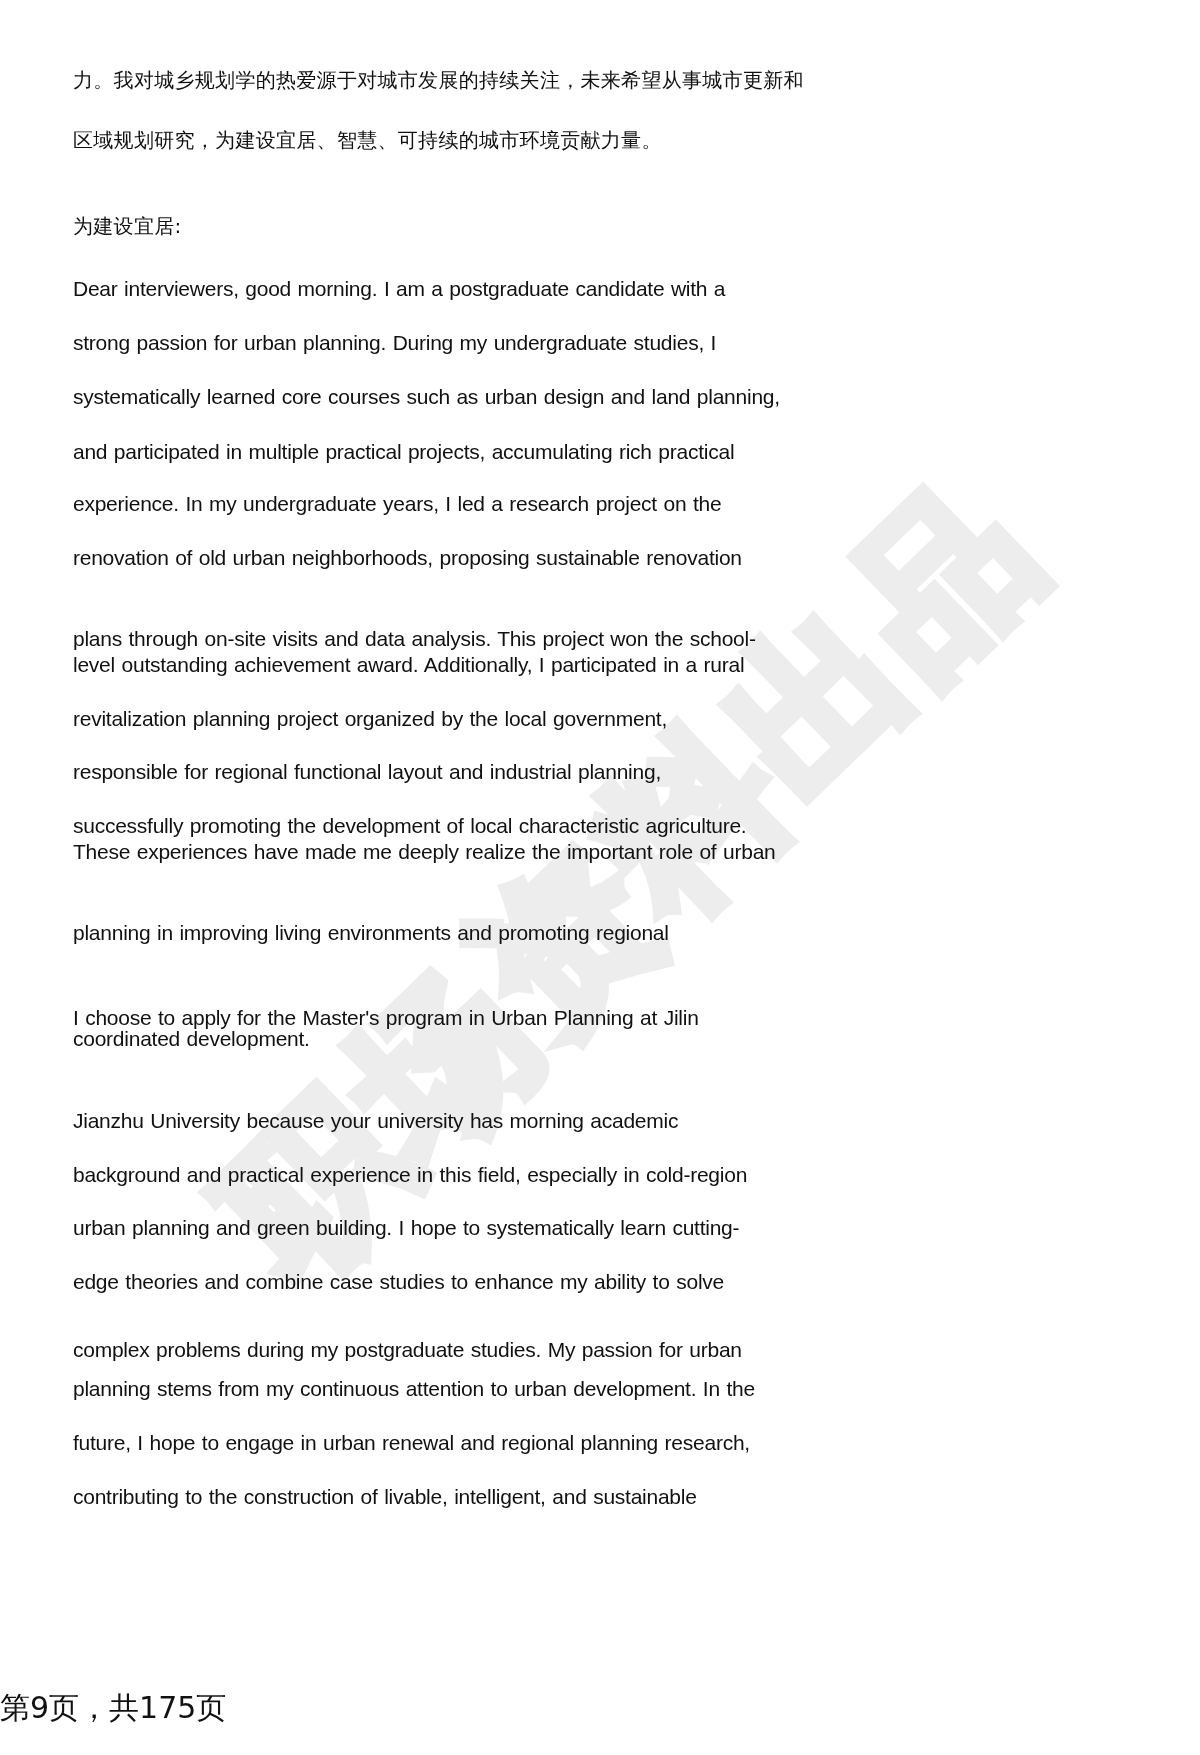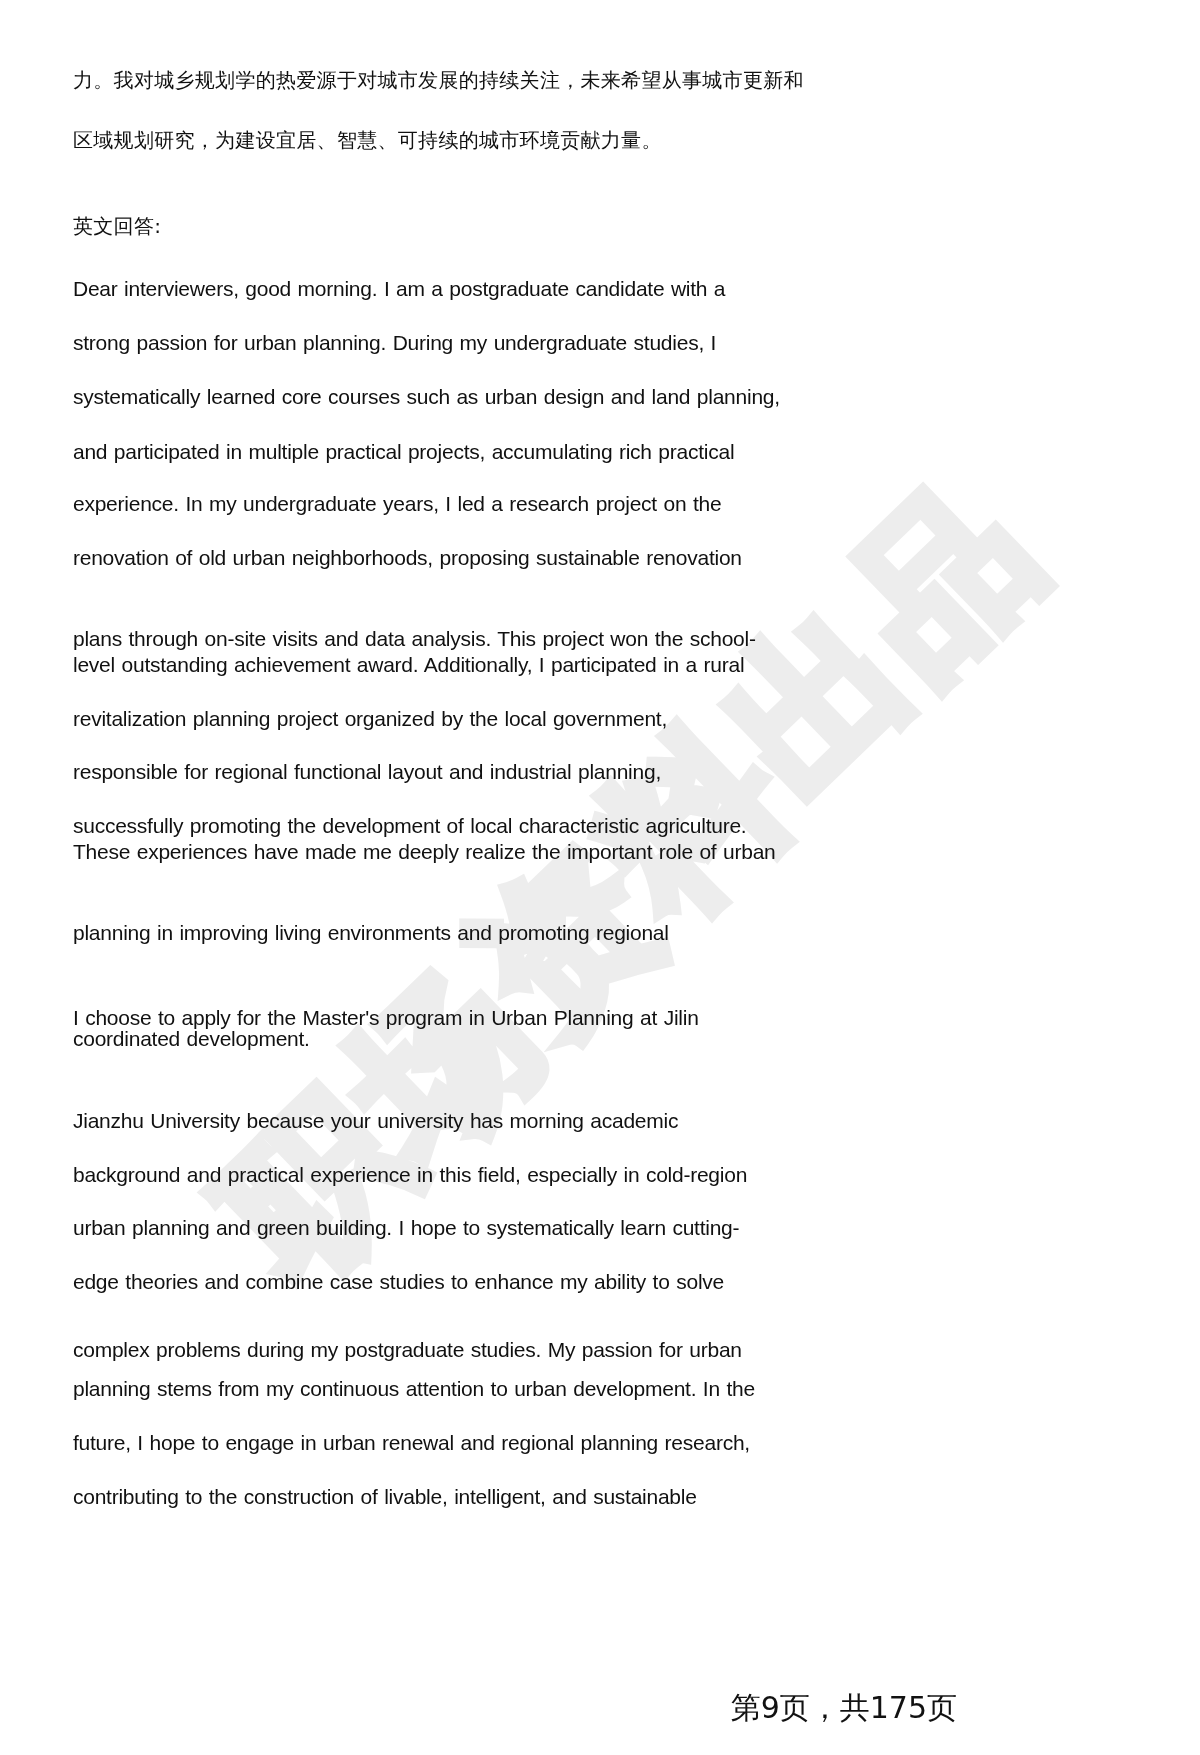--- a/index.html
+++ b/index.html
@@ -66,41 +66,41 @@
       font-family: Liberation Sans, sans-serif;
       font-size: 21px;
       letter-spacing: -0.25px;
       word-spacing: 1px;
     }
     .footer {
       position: absolute;
       left: 0;
       width: 957px;
       top: 1688px;
-      text-align: right;
+      text-align: left;
       font-size: 30px;
       line-height: 40px;
       z-index: 1;
     }
   </style>
 </head>
 <body>
 
 <div class="page">
 
   <div class="watermark" style="-webkit-text-stroke: 12px rgb(237, 237, 237);">职场资料出品</div>
 
   <div class="content">
 
     <div>
       <div class="line zh" style="top:60px">力。我对城乡规划学的热爱源于对城市发展的持续关注，未来希望从事城市更新和</div>
       <div class="line zh" style="top:120px">区域规划研究，为建设宜居、智慧、可持续的城市环境贡献力量。</div>
     </div>
 
-    <div class="line zh" style="top:206px">英文回答:</div>
+    <div class="line zh" style="top:206px">为建设宜居:</div>
 
     <div>
       <div class="line en" style="top:269px">Dear interviewers, good morning. I am a postgraduate candidate with a</div>
       <div class="line en" style="top:323px">strong passion for urban planning. During my undergraduate studies, I</div>
       <div class="line en" style="top:377px">systematically learned core courses such as urban design and land planning,</div>
       <div class="line en" style="top:432px">and participated in multiple practical projects, accumulating rich practical</div>
       <div class="line en" style="top:484px">experience. In my undergraduate years, I led a research project on the</div>
       <div class="line en" style="top:538px">renovation of old urban neighborhoods, proposing sustainable renovation</div>
       <div class="line en" style="top:619px">plans through on-site visits and data analysis. This project won the school-</div>
       <div class="line en" style="top:645px">level outstanding achievement award. Additionally, I participated in a rural</div>

